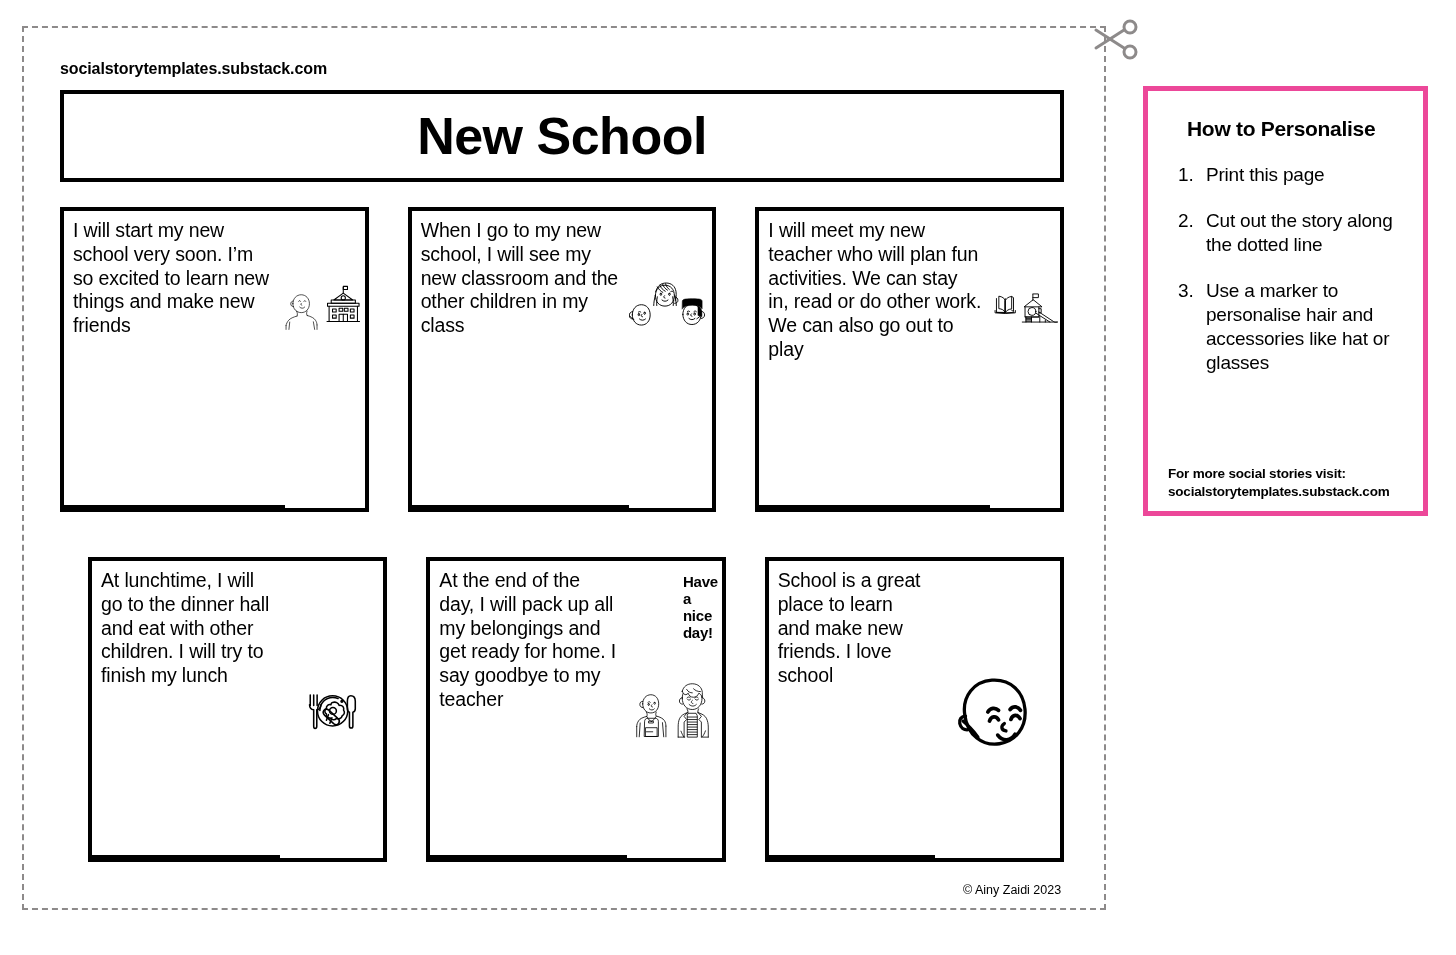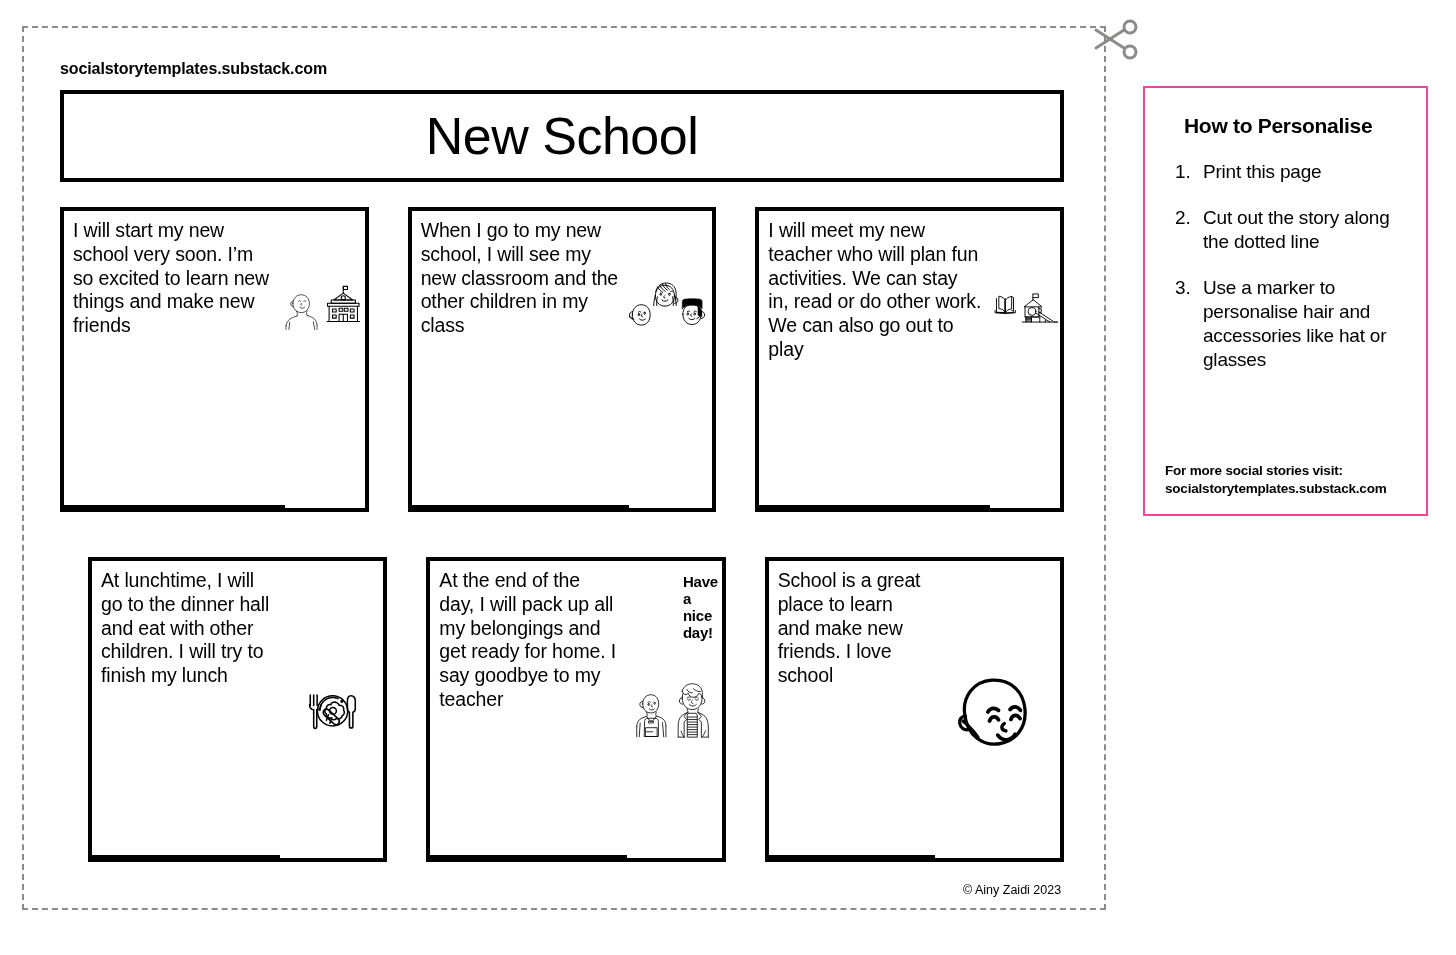--- a/index.html
+++ b/index.html
@@ -54,21 +54,21 @@
     width: 1004px;
     height: 92px;
     border: 4px solid #000;
     box-sizing: border-box;
     display: flex;
     align-items: center;
     justify-content: center;
   }
   .title-text {
     font-size: 52px;
-    font-weight: normal;
+    font-weight: bold;
     letter-spacing: -0.5px;
     line-height: 1;
   }
 
   
   .grid {
     position: absolute;
     left: 60px;
     top: 207px;
     width: 1004px;
@@ -132,21 +132,21 @@
     font-weight: 500;
   }
 
   
   .sidebar {
     position: absolute;
     left: 1143px;
     top: 86px;
     width: 285px;
     height: 430px;
-    border: 2px solid #ec4899;
+    border: 5px solid #ec4899;
     box-sizing: border-box;
     background: #fff;
     padding: 26px 20px 0 20px;
   }
   .sidebar-title {
     font-size: 21px;
     font-weight: bold;
     letter-spacing: -0.3px;
     margin: 0 0 6px 19px;
   }

